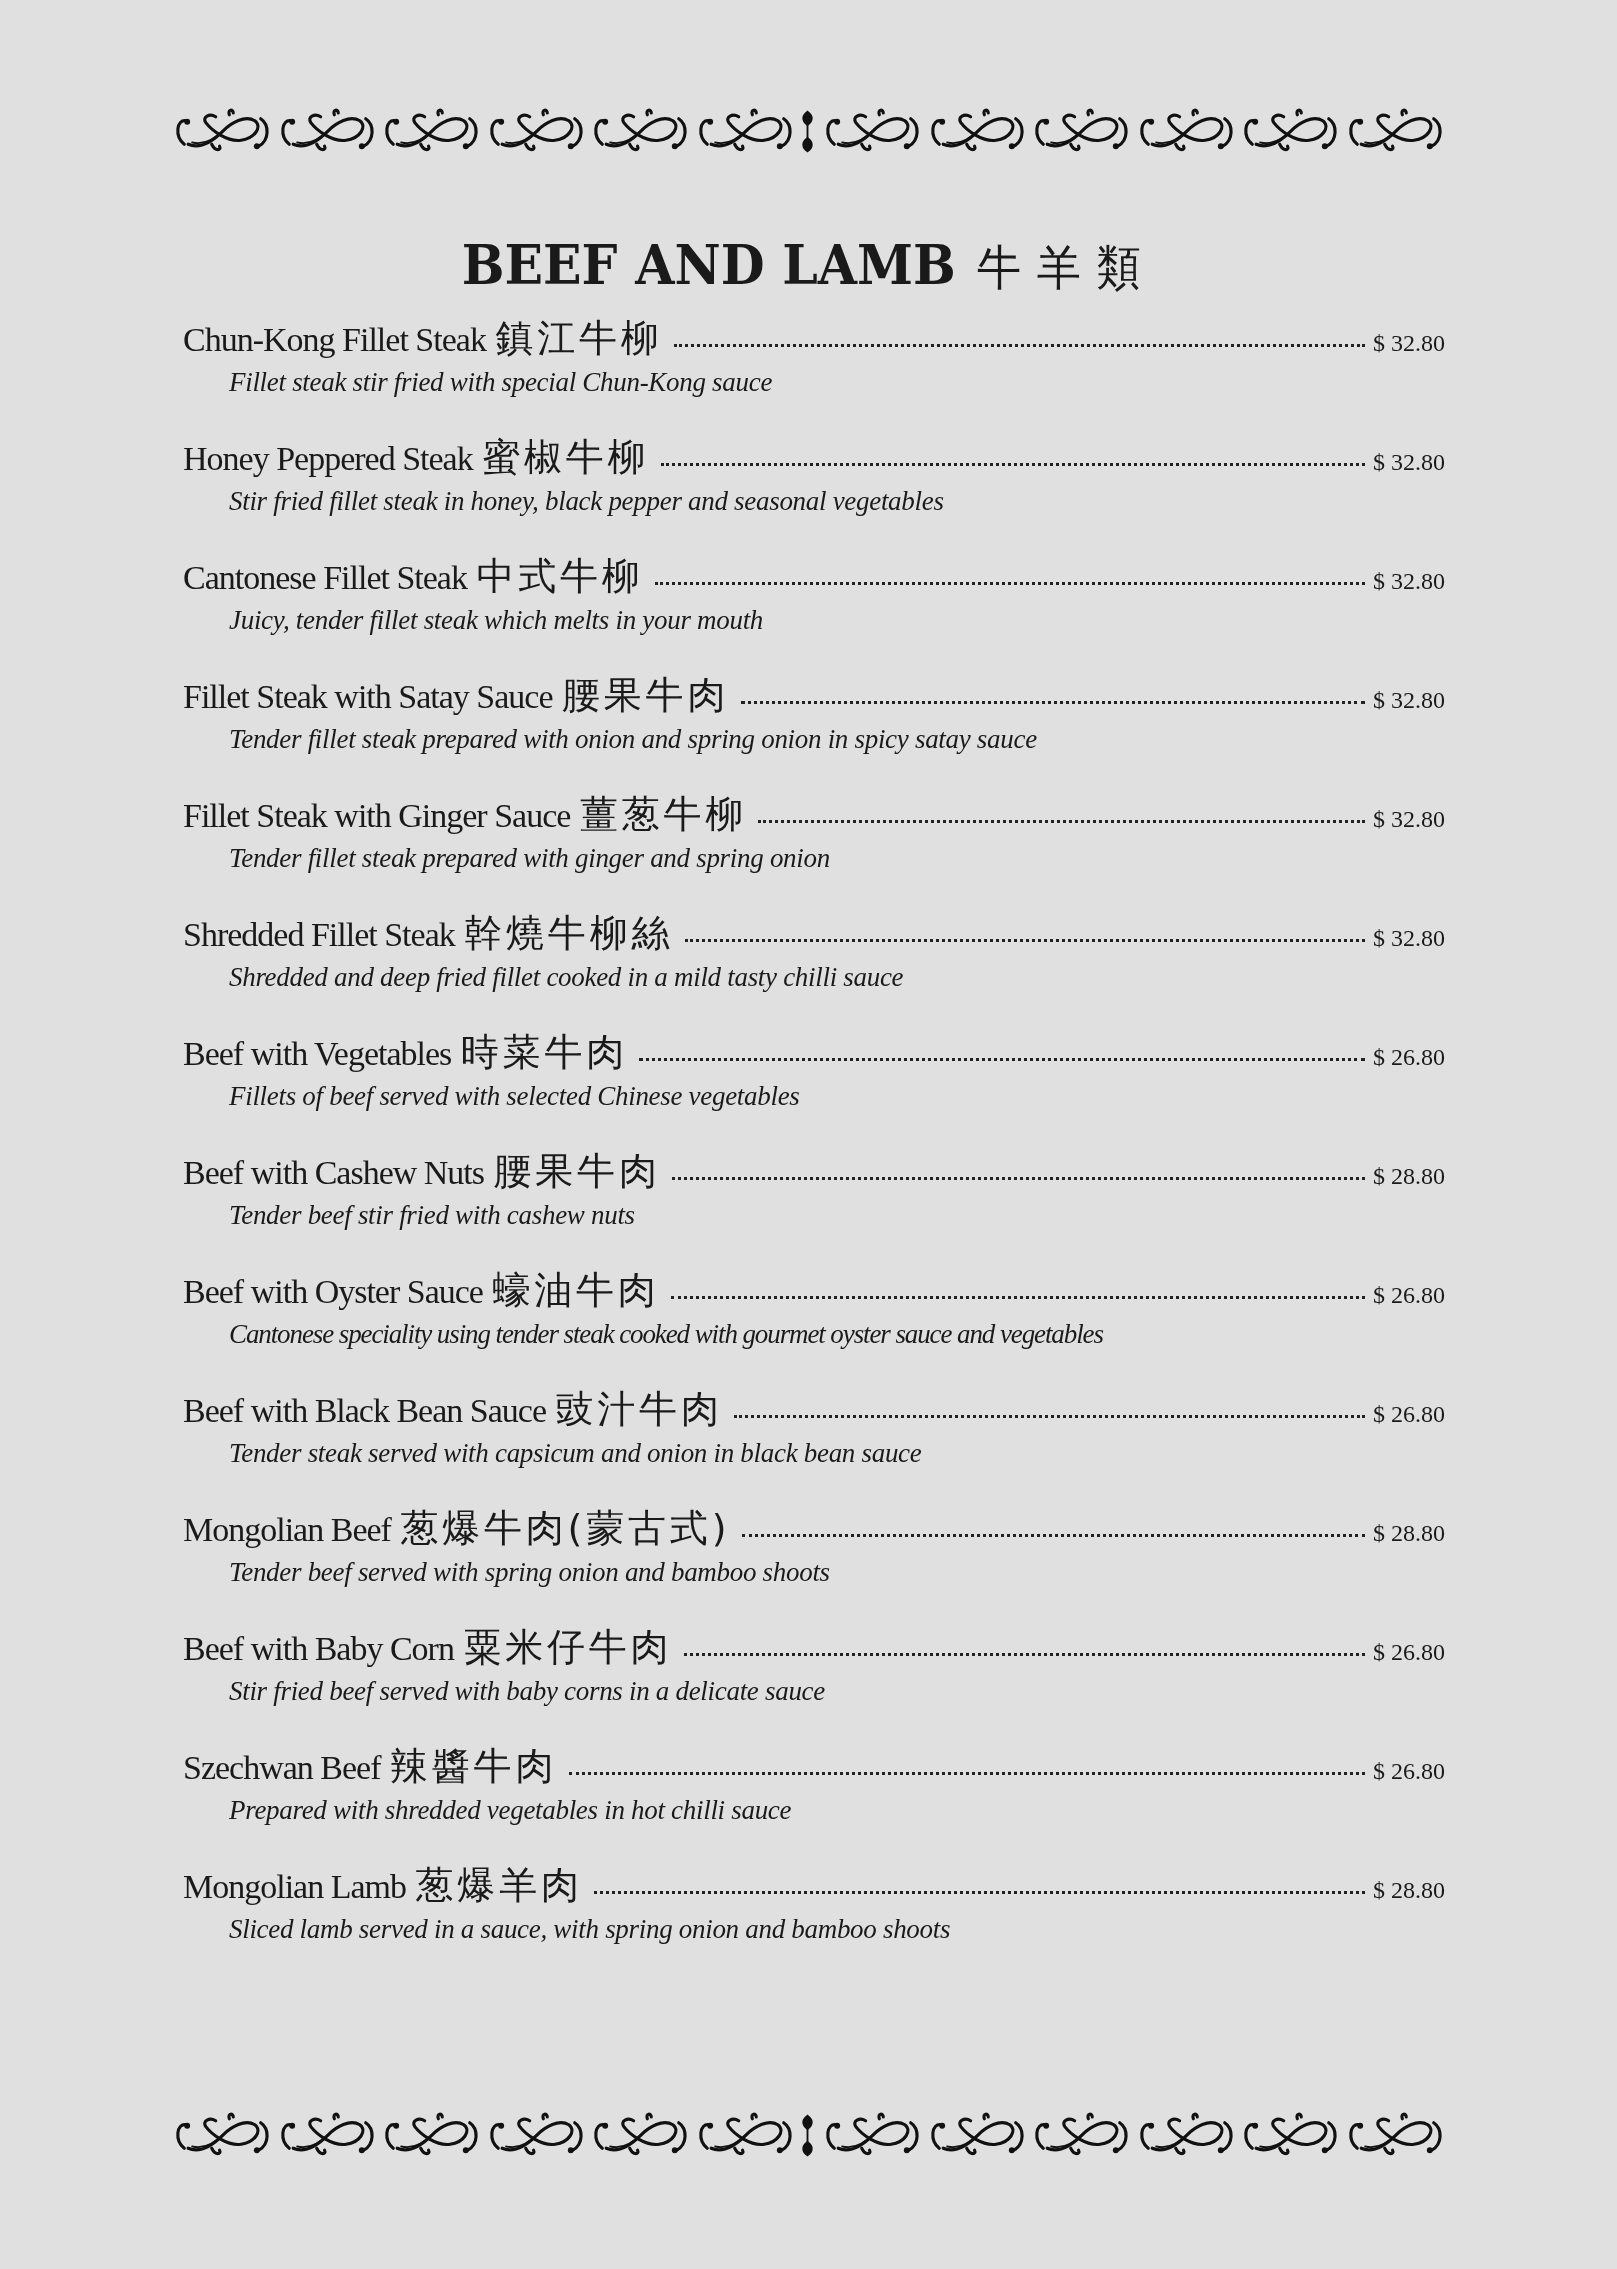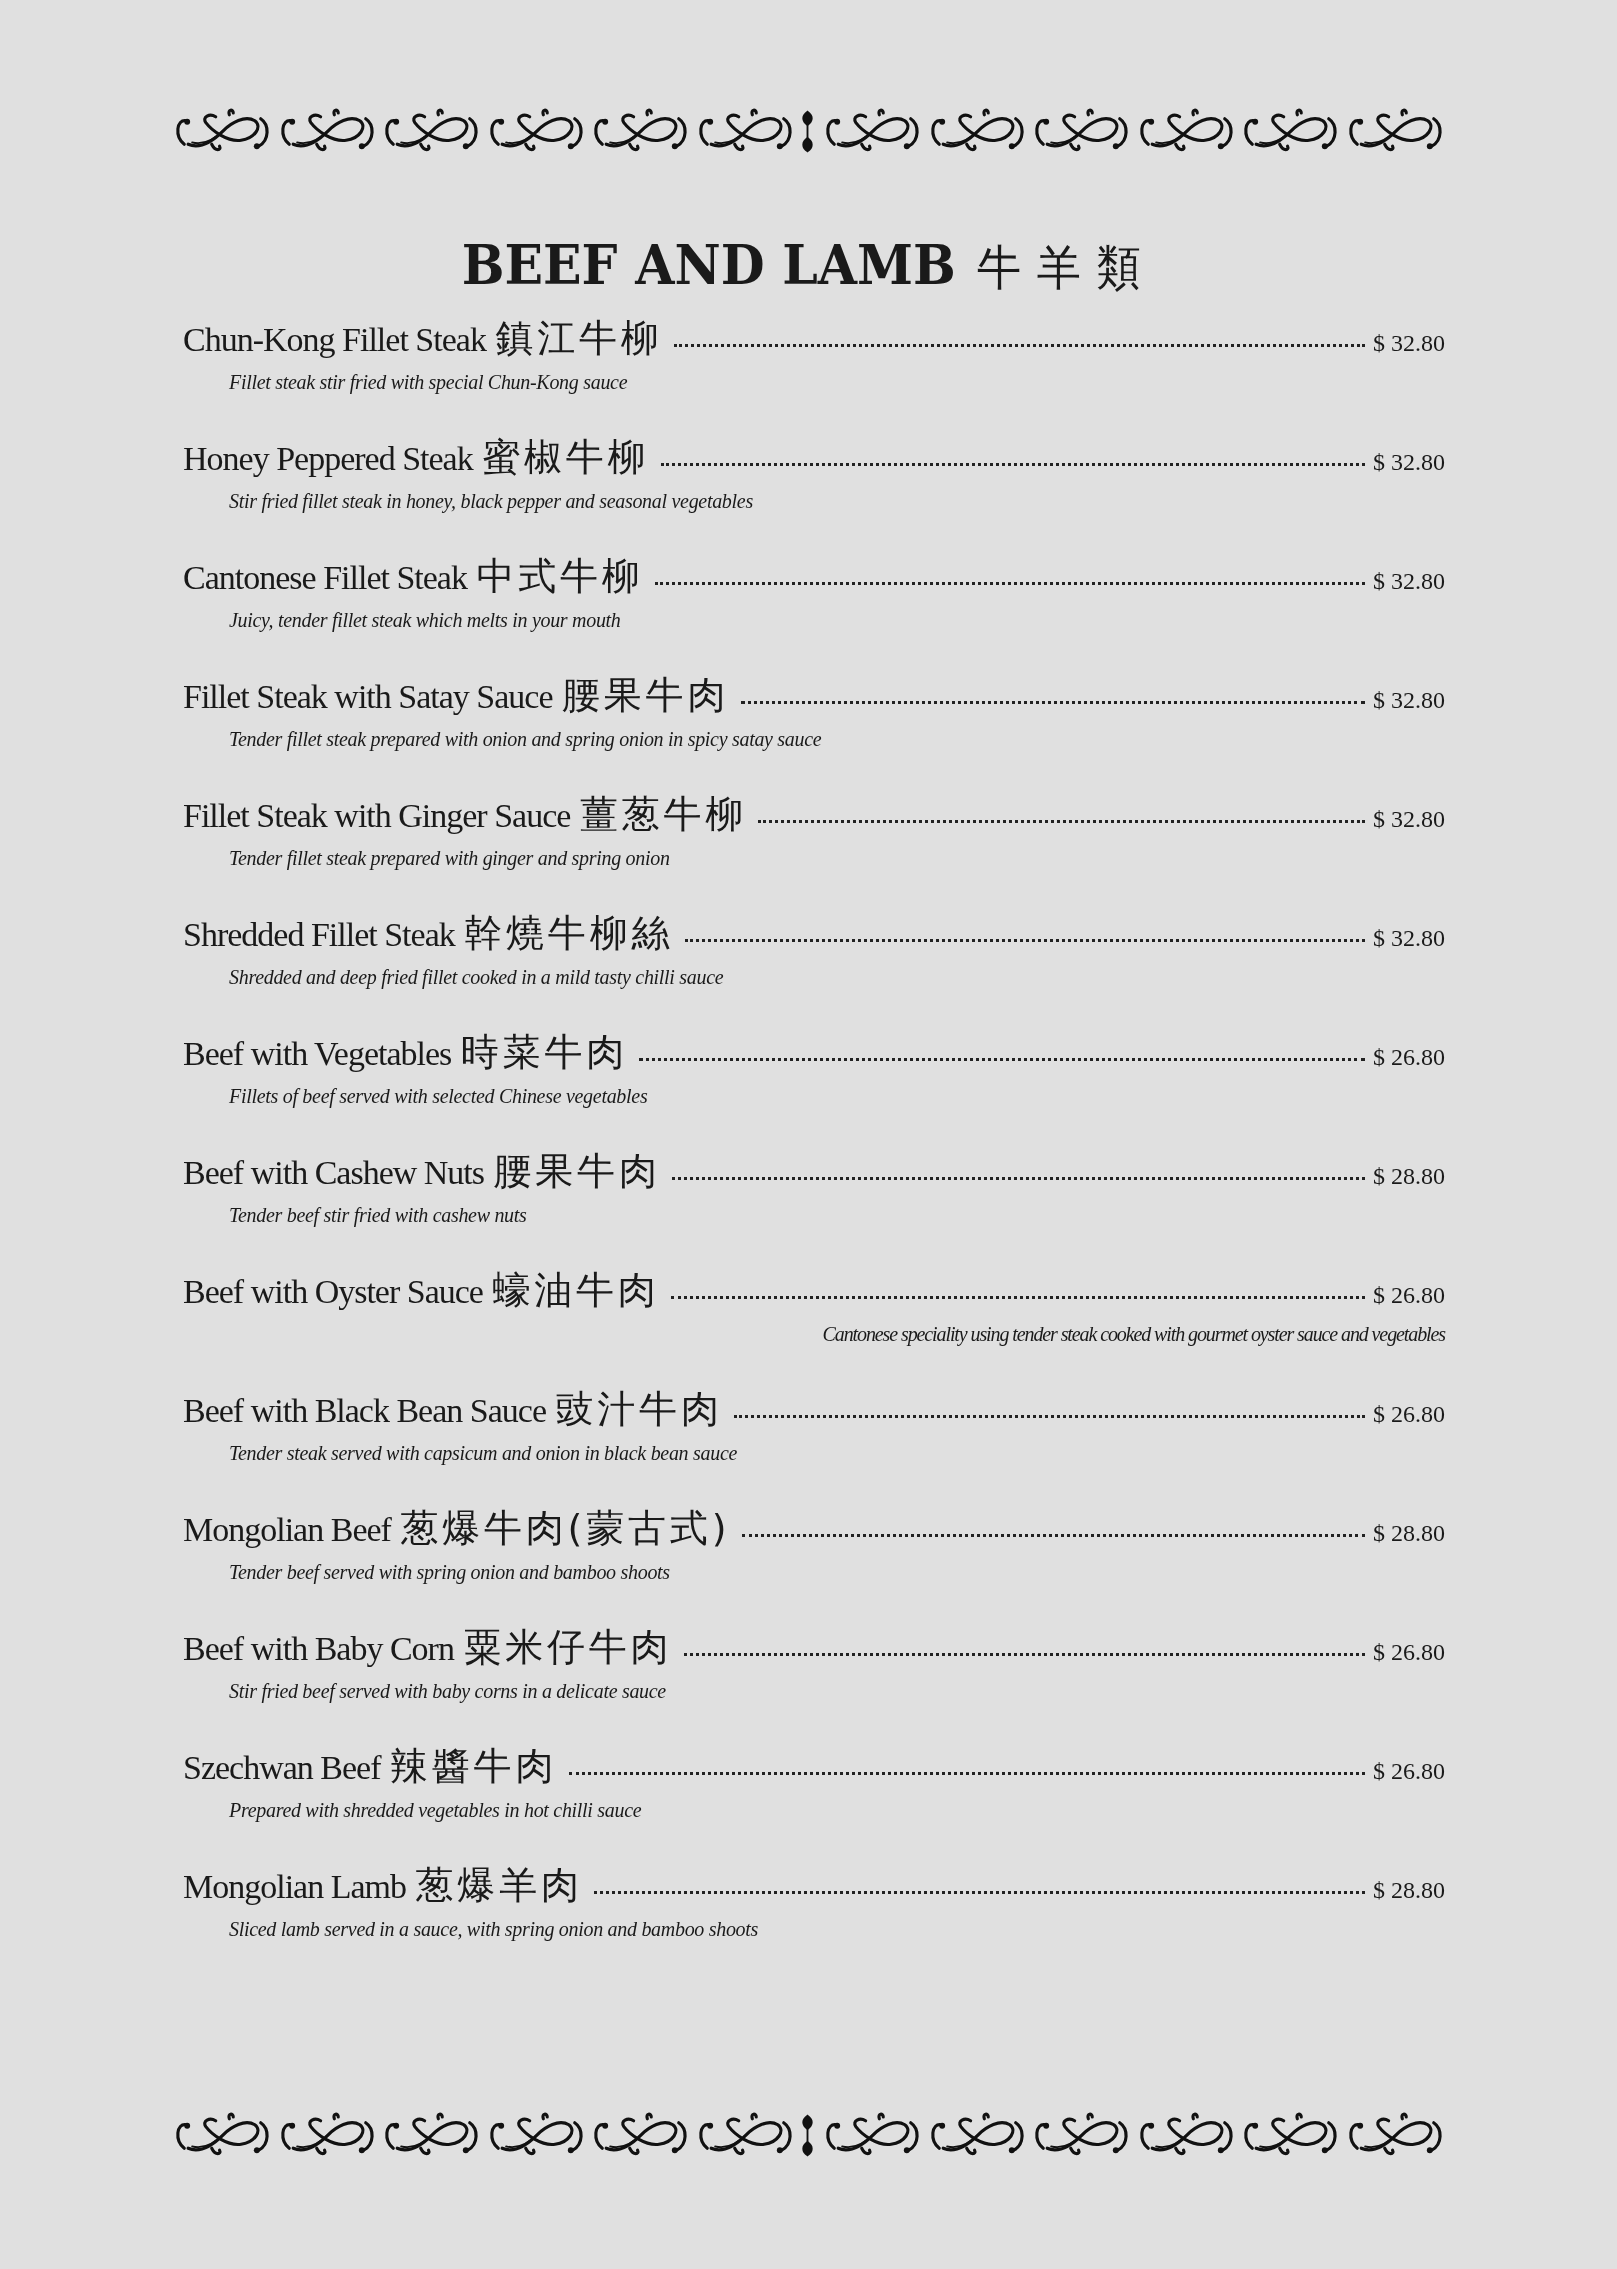--- a/index.html
+++ b/index.html
@@ -86,21 +86,21 @@
       position: relative;
       top: -3.8px;
     }
     .price {
       white-space: nowrap;
       font-size: 24px;
     }
     .item-desc {
       margin-left: 46px;
       font-style: italic;
-      font-size: 20px;
+      font-size: 27px;
       line-height: 38px;
       white-space: nowrap;
       letter-spacing: -0.3px;
     }
   </style>
 </head>
 <body>
 
 <svg width="0" height="0" style="position:absolute">
   <defs>
@@ -249,21 +249,21 @@
     </div>
     <div class="item-desc">Tender beef stir fried with cashew nuts</div>
   </div>
   <div class="item">
     <div class="item-line">
       <span class="item-name">Beef with Oyster Sauce</span>
       <span class="item-zh">蠔油牛肉</span>
       <span class="leader"></span>
       <span class="price">$ 26.80</span>
     </div>
-    <div class="item-desc" style="letter-spacing:-1.1px;text-align:right;">Cantonese speciality using tender steak cooked with gourmet oyster sauce and vegetables</div>
+    <div class="item-desc" style="letter-spacing:-1.1px;">Cantonese speciality using tender steak cooked with gourmet oyster sauce and vegetables</div>
   </div>
   <div class="item">
     <div class="item-line">
       <span class="item-name">Beef with Black Bean Sauce</span>
       <span class="item-zh">豉汁牛肉</span>
       <span class="leader"></span>
       <span class="price">$ 26.80</span>
     </div>
     <div class="item-desc">Tender steak served with capsicum and onion in black bean sauce</div>
   </div>

